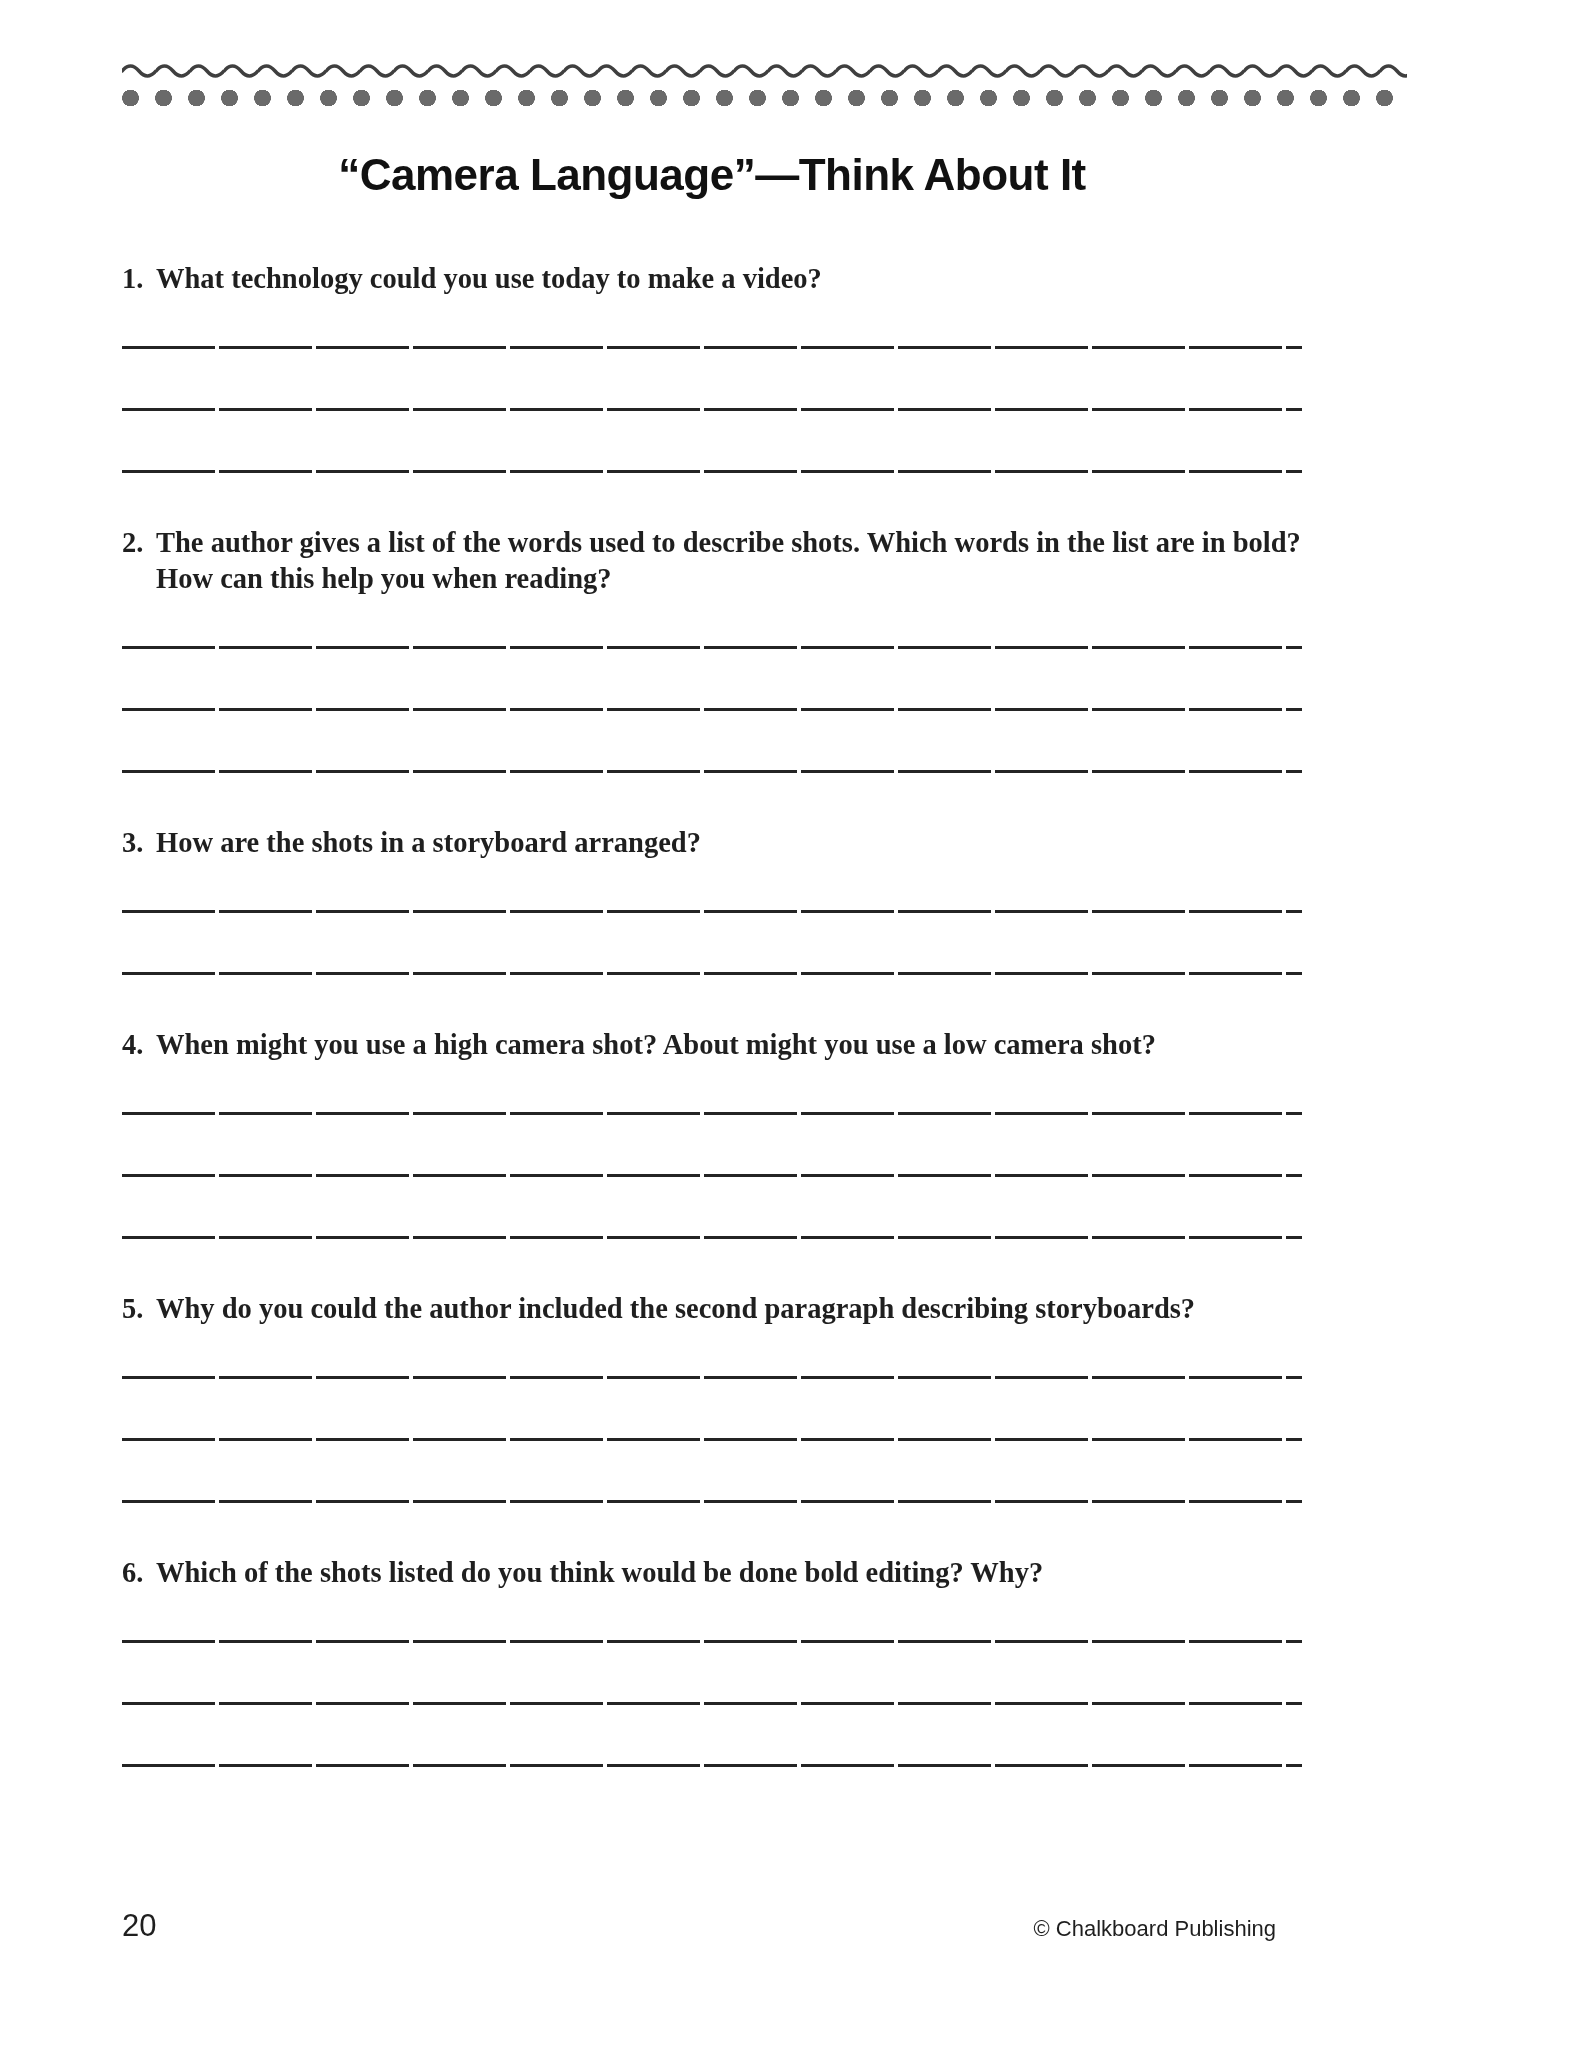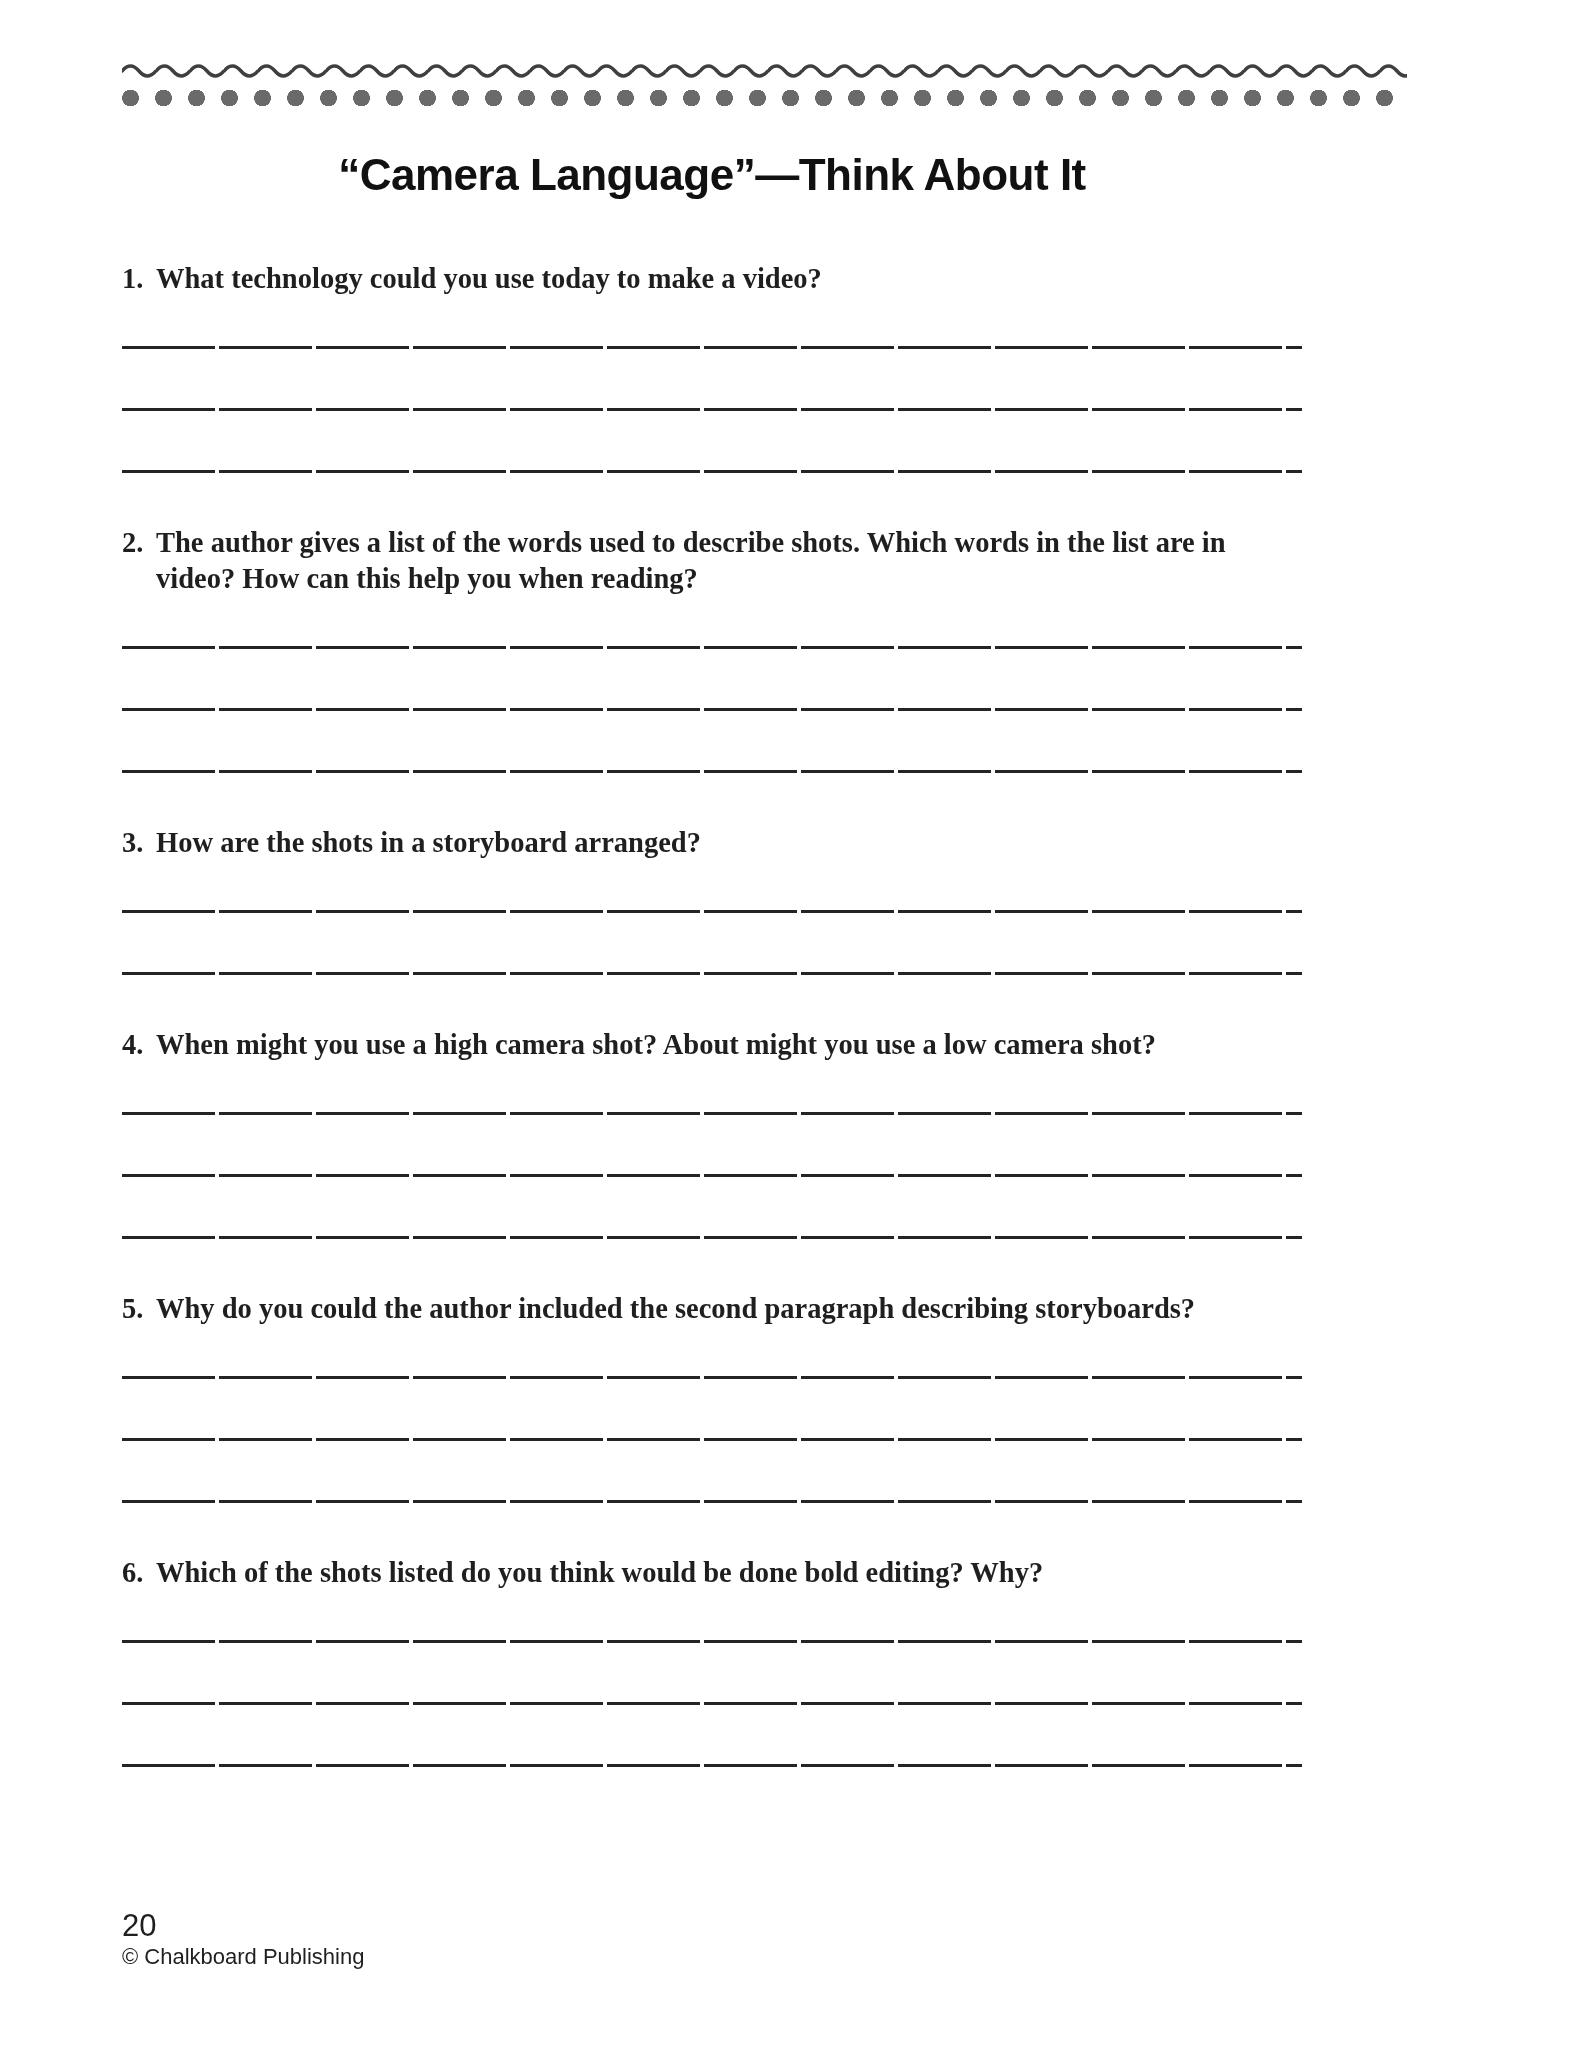--- a/index.html
+++ b/index.html
@@ -75,21 +75,20 @@
   .footer {
     position: absolute;
     left: 122px;
     right: 131px;
     top: 1908px;
     display: flex;
     justify-content: space-between;
     align-items: baseline;
     font-family: "Liberation Sans", sans-serif;
     color: var(--text, #1f1f1f);
-    flex-direction: column;
   }
   .page-num {
     font-size: 31px;
   }
   .copyright {
     font-size: 22px;
   }
 </style>
 </head>
 <body>
@@ -118,21 +117,21 @@
     <div class="lines">
       <div class="answer-line"></div>
       <div class="answer-line"></div>
       <div class="answer-line"></div>
     </div>
   </section>
 
   <section class="q">
     <div class="qrow">
       <span class="qnum">2.</span>
-      <span class="qtext">The author gives a list of the words used to describe shots. Which words in the list are in video? How can this help you when reading?</span>
+      <span class="qtext">The author gives a list of the words used to describe shots. Which words in the list are in bold? How can this help you when reading?</span>
     </div>
     <div class="lines">
       <div class="answer-line"></div>
       <div class="answer-line"></div>
       <div class="answer-line"></div>
     </div>
   </section>
 
   <section class="q">
     <div class="qrow">

